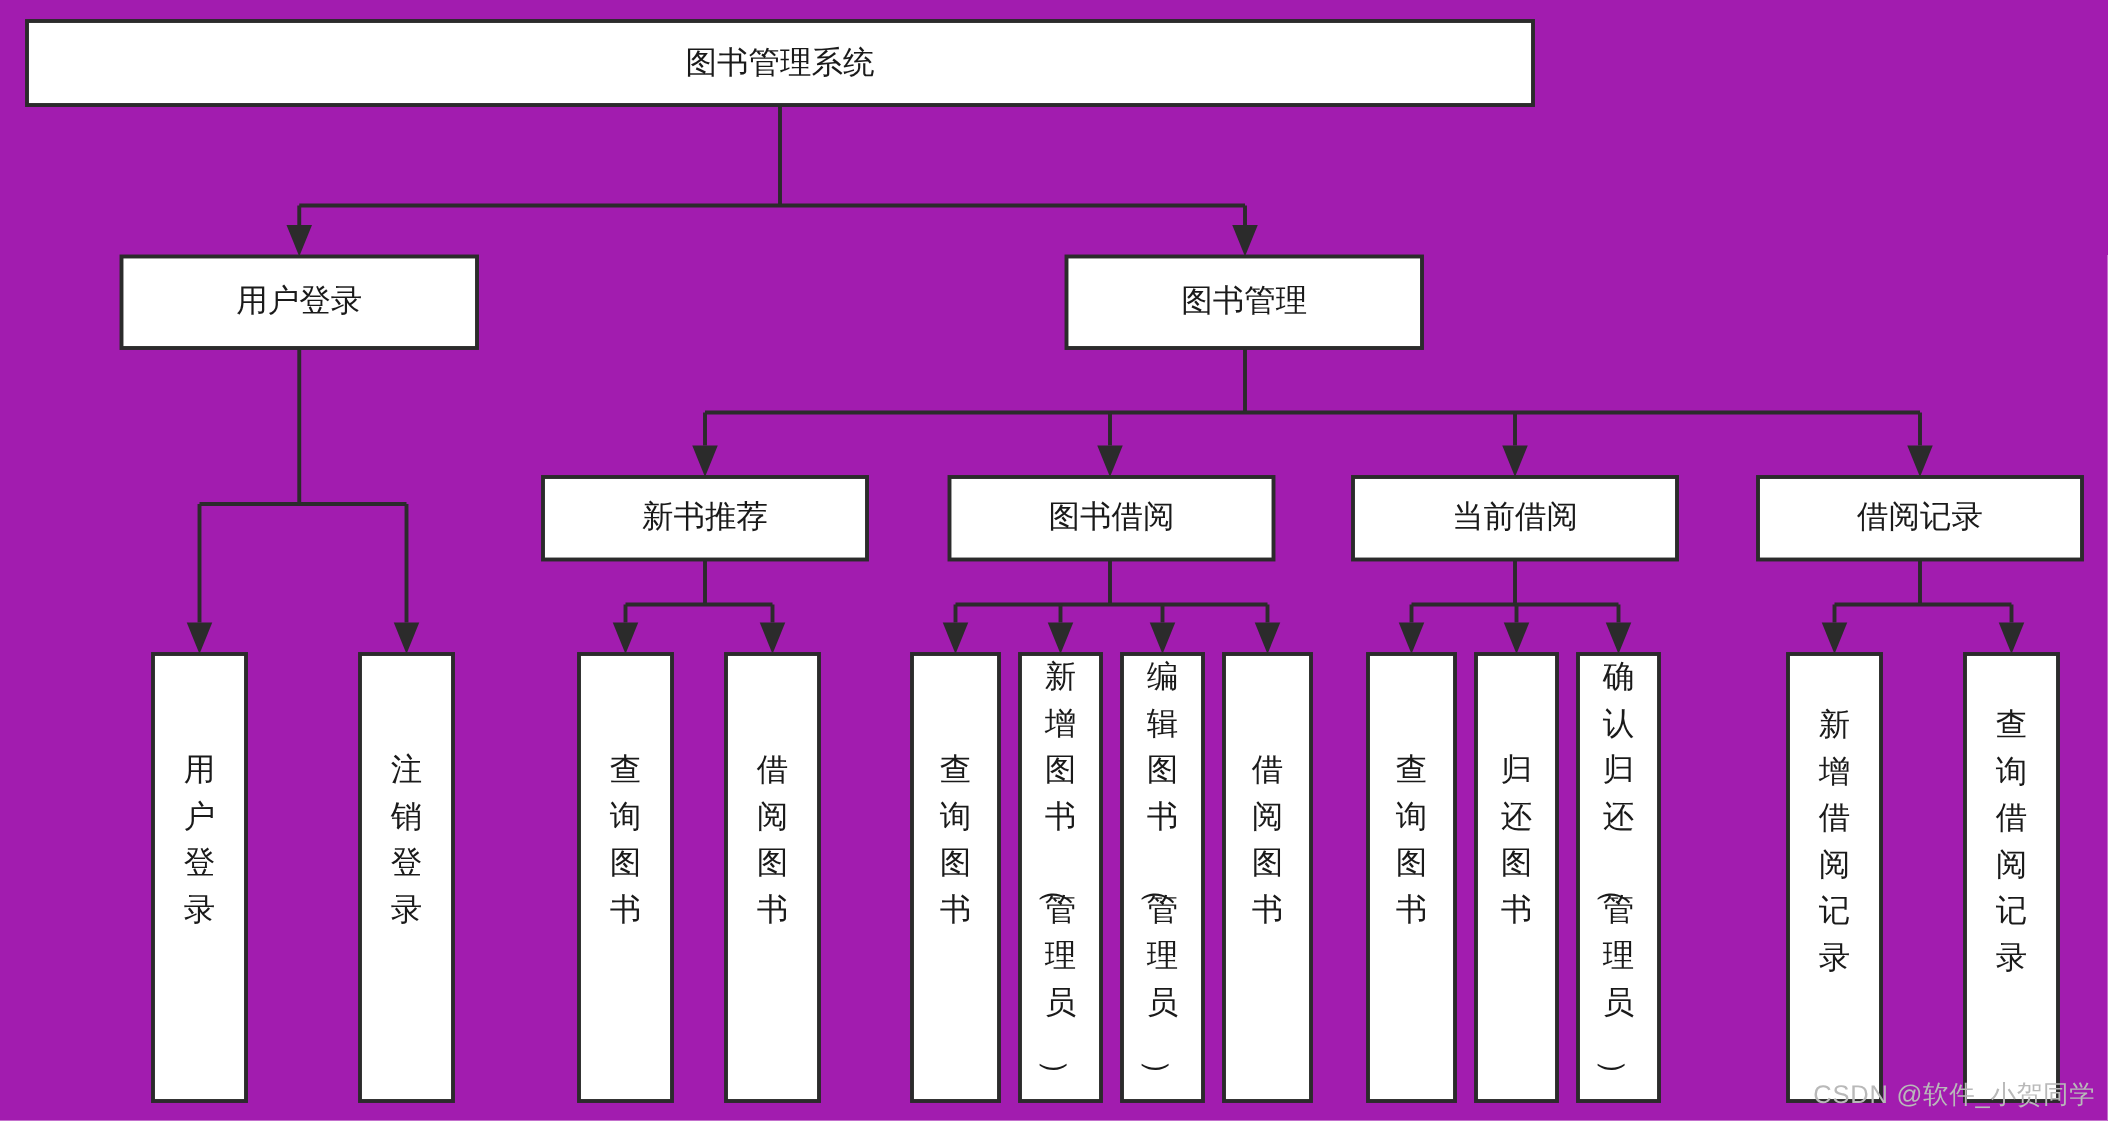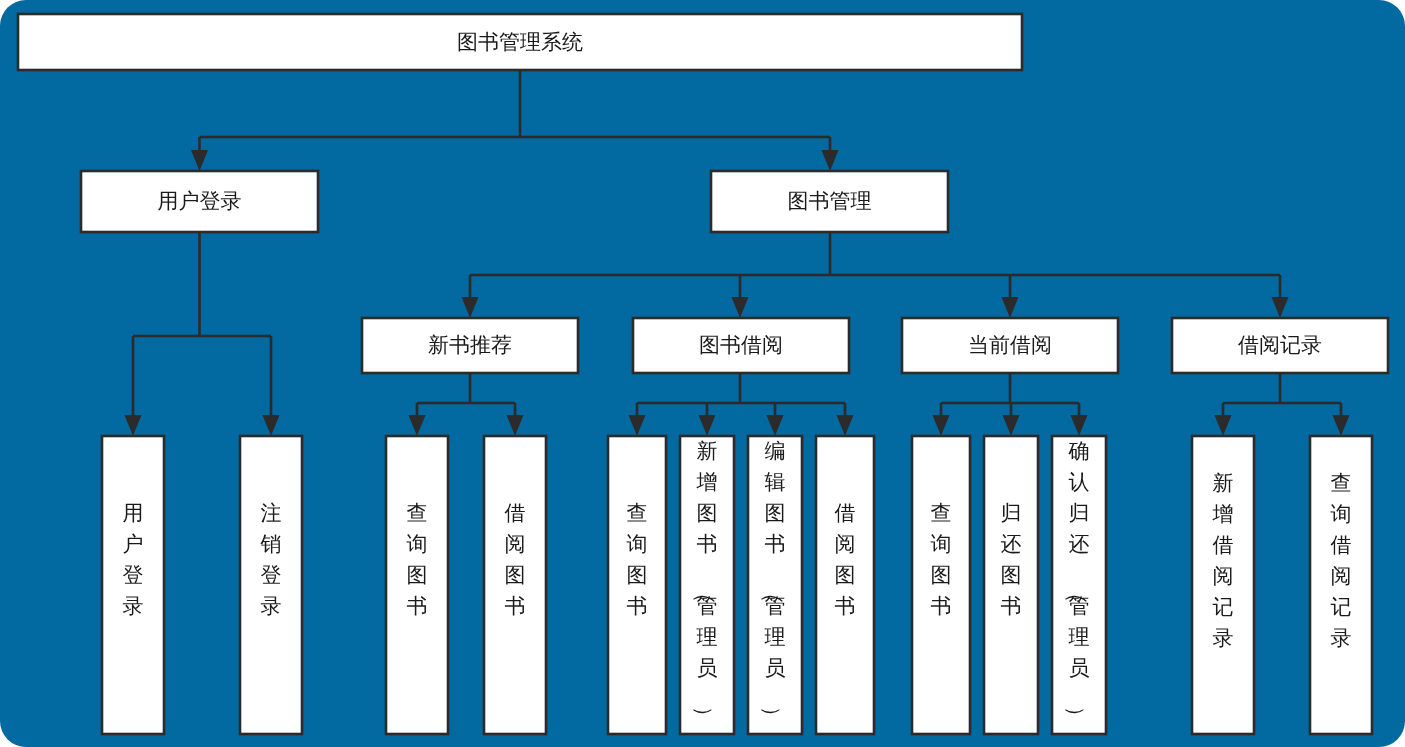--- a/index.html
+++ b/index.html
@@ -10,22 +10,21 @@
   body {
     width: 1405px;
     height: 747px;
     font-family: "Liberation Sans", "DejaVu Sans", sans-serif;
     overflow: hidden;
   }
   #diagram-root {
     position: relative;
     width: 1405px;
     height: 747px;
-    background: #0369a1;
-    border-radius: 26px;
+    background: #a21caf;
   }
   svg#flow-svg {
     position: absolute;
     left: 0;
     top: 0;
     width: 1405px;
     height: 747px;
     display: block;
   }
   .node-box {
@@ -221,13 +220,14 @@
         <rect class="node-box" x="1192" y="436" width="62" height="298"></rect>
         <text class="node-label-v" x="1223" y="490"><tspan x="1223" y="490">新</tspan><tspan x="1223" y="521">增</tspan><tspan x="1223" y="552">借</tspan><tspan x="1223" y="583">阅</tspan><tspan x="1223" y="614">记</tspan><tspan x="1223" y="645">录</tspan></text>
       </g>
       <g>
         <rect class="node-box" x="1310" y="436" width="62" height="298"></rect>
         <text class="node-label-v" x="1341" y="490"><tspan x="1341" y="490">查</tspan><tspan x="1341" y="521">询</tspan><tspan x="1341" y="552">借</tspan><tspan x="1341" y="583">阅</tspan><tspan x="1341" y="614">记</tspan><tspan x="1341" y="645">录</tspan></text>
       </g>
     </g>
   </svg>
 
+  <div class="watermark">CSDN @软件_小贺同学</div>
 </div>
 
 </body></html>

